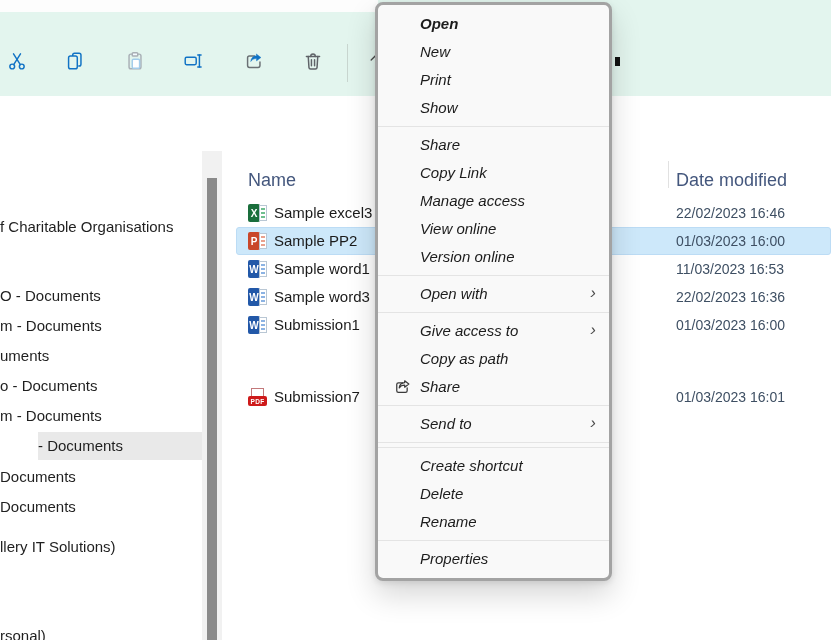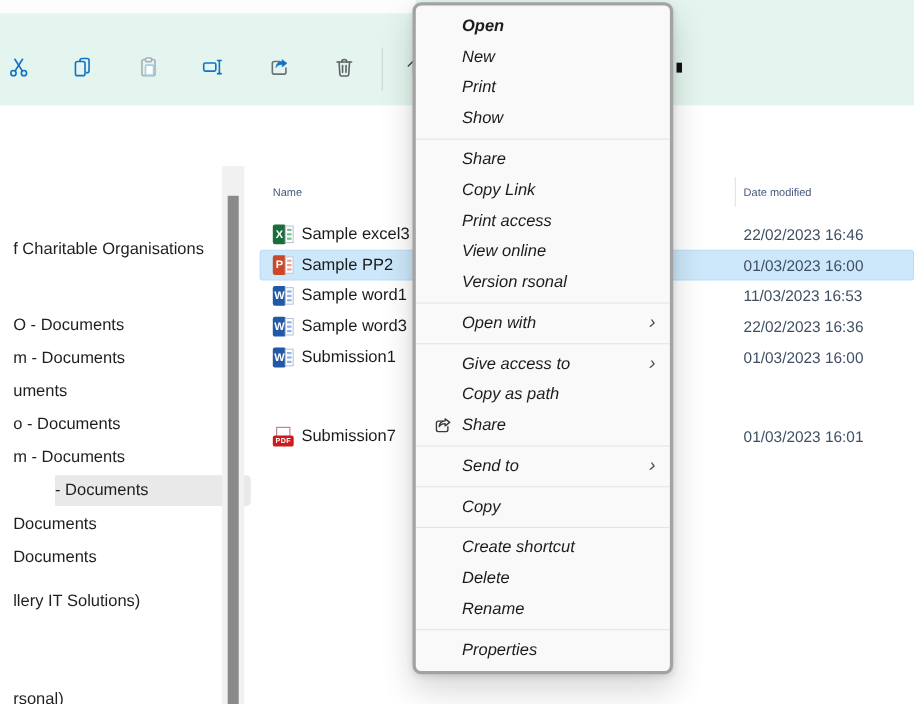--- a/index.html
+++ b/index.html
@@ -19,29 +19,29 @@
   .nav-up { position:absolute; left:1px; top:112px; width:28px; height:28px; display:flex; align-items:center; justify-content:center; cursor:pointer; }
   .address-box { position:absolute; left:30px; top:106px; width:806px; height:43px; background:#fff; border:1px solid #d6d6d6; border-radius:3px; display:flex; align-items:center; padding-left:12px; }
   .crumb-chevron { color:#555; font-size:17px; padding:0 8px; line-height:1; }
   .crumb-redacted { width:62px; height:15px; background:#0b0b0b; border-radius:1px; }
   .crumb-text { font-size:15px; color:#1b1b1b; white-space:nowrap; }
   .folder-glyph { margin-right:2px; display:flex; }
 
   
   .content { position:absolute; left:0; top:151px; width:831px; height:489px; background:#fff; }
   .sidebar { position:absolute; left:0; top:0; width:201px; height:489px; }
-  .side-item { position:absolute; left:12px; width:178px; height:28px; line-height:28px; font-size:15px; color:#1f1f1f; white-space:nowrap; overflow:hidden; cursor:pointer; }
+  .side-item { position:absolute; left:0; width:178px; height:28px; line-height:28px; font-size:15px; color:#1f1f1f; white-space:nowrap; overflow:hidden; cursor:pointer; }
   .side-item.selected { background:#e9e9e9; border-radius:0 4px 4px 0;margin-left:38px; }
 
   .vscroll-track { position:absolute; left:202px; top:0; width:20px; height:489px; background:#f1f1f1; }
   .vscroll-thumb { position:absolute; left:5px; top:27px; width:10px; height:462px; background:#8a8a8a; }
 
   
   .filepane { position:absolute; left:232px; top:0; width:599px; height:489px; }
-  .col-header { position:absolute; top:19px; font-size:10px; color:#44577d; white-space:nowrap; cursor:pointer;text-align:right; }
+  .col-header { position:absolute; top:19px; font-size:18px; color:#44577d; white-space:nowrap; cursor:pointer;text-align:right; }
   .col-header.name { left:16px; }
   .col-header.date { left:444px; }
   .col-divider { position:absolute; left:436px; top:10px; width:1px; height:27px; background:#e1e1e1; }
   .frow { position:absolute; left:0; width:599px; height:28px; cursor:pointer; }
   .frow .hl { position:absolute; left:4px; top:0; right:0; bottom:0; background:#cde8fa; border:1px solid #bcdcf5; border-radius:3px; }
   .fname { position:absolute; left:42px; top:0; height:28px; line-height:28px; font-size:15px; color:#1b1b1b; white-space:nowrap; }
   .fdate { position:absolute; left:444px; top:0; height:28px; line-height:28px; font-size:14px; color:#3e4f63; white-space:nowrap; }
 
   
   .fico { position:absolute; left:16px; top:5px; width:19px; height:18px; }
@@ -265,23 +265,23 @@
   </div>
 
   <div class="ctx">
     <div class="ctx-item bold">Open</div>
     <div class="ctx-item">New</div>
     <div class="ctx-item">Print</div>
     <div class="ctx-item">Show</div>
     <div class="ctx-sep"></div>
     <div class="ctx-item">Share</div>
     <div class="ctx-item">Copy Link</div>
-    <div class="ctx-item">Print access</div>
+    <div class="ctx-item">Manage access</div>
     <div class="ctx-item">View online</div>
-    <div class="ctx-item">Version rsonal</div>
+    <div class="ctx-item">Version online</div>
     <div class="ctx-sep"></div>
     <div class="ctx-item">
       <span>Open with</span>
       <span class="ctx-sub">›</span>
     </div>
     <div class="ctx-sep"></div>
     <div class="ctx-item">
       <span>Give access to</span>
       <span class="ctx-sub">›</span>
     </div>
@@ -294,21 +294,20 @@
         </svg>
       </span>
       <span>Share</span>
     </div>
     <div class="ctx-sep"></div>
     <div class="ctx-item">
       <span>Send to</span>
       <span class="ctx-sub">›</span>
     </div>
     <div class="ctx-sep"></div>
-    <div class="ctx-item">Copy</div>
     <div class="ctx-sep"></div>
     <div class="ctx-item">Create shortcut</div>
     <div class="ctx-item">Delete</div>
     <div class="ctx-item">Rename</div>
     <div class="ctx-sep"></div>
     <div class="ctx-item">Properties</div>
   </div>
 
 </div>
 

